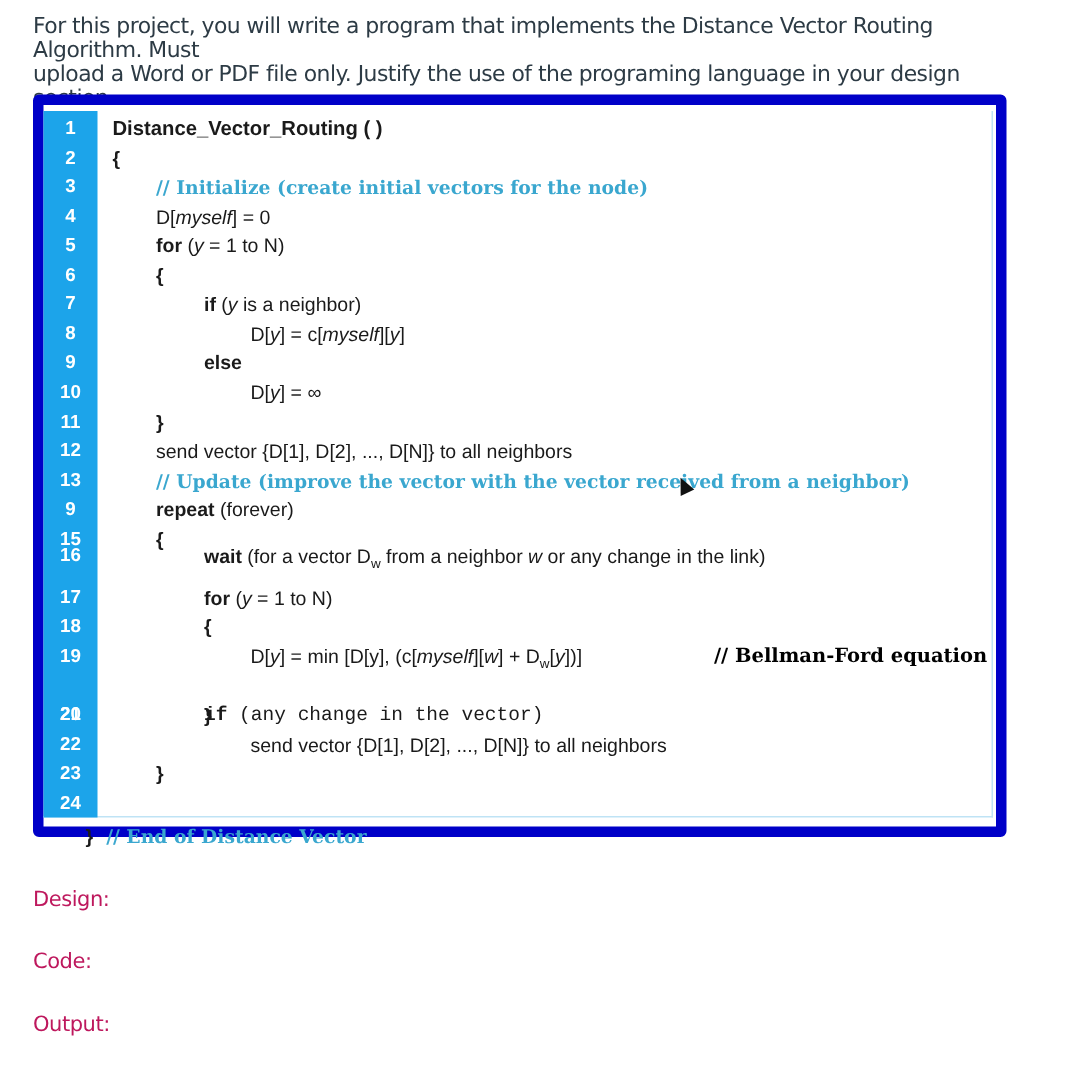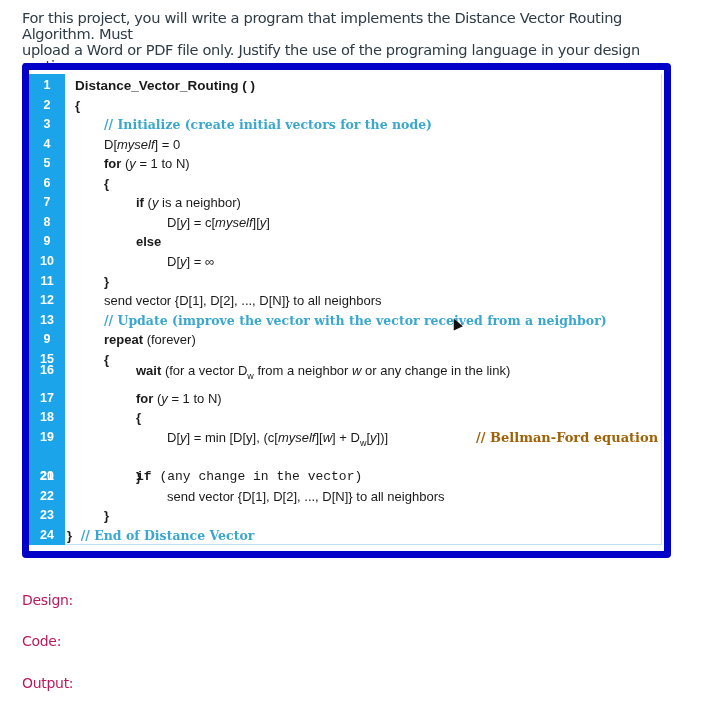--- a/index.html
+++ b/index.html
@@ -7,21 +7,21 @@
   .intro { position: absolute; left: 22px; top: 10px; width: 670px; font-size: 14.6px; line-height: 16px; color: #2d3b45; font-family: "DejaVu Sans", sans-serif; letter-spacing: -0.35px; }
   .codebox { position: absolute; left: 22px; top: 63px; width: 635px; height: 481px; border: 7px solid #0000c8; border-radius: 4px; background: #ffffff; }
   .gutter { position: absolute; left: 0; top: 4px; bottom: 6px; width: 36px; background: #1ca4ea; }
   .inner { position: absolute; left: 0; top: 4px; right: 2px; bottom: 6px; border-right: 1px solid #bfe3f5; border-bottom: 1px solid #bfe3f5; }
   .line { position: absolute; left: 0; height: 19.5px; width: 100%; }
   .ln { position: absolute; left: 0; width: 36px; text-align: center; color: #ffffff; font-weight: bold; font-size: 12.5px; line-height: 19.5px; font-family: "Liberation Sans", sans-serif; }
   .code { position: absolute; top: 0; font-size: 13px; line-height: 19.5px; color: #1a1a1a; white-space: pre; font-family: "Liberation Sans", sans-serif; }
   .code b { font-weight: bold; }
   .comment { font-family: "DejaVu Serif", serif; font-weight: bold; color: #3aa7cf; font-size: 12.5px; }
   .title-line { font-weight: bold; font-size: 13.5px; }
-  .rc { position: absolute; top: 0; font-family: "DejaVu Serif", serif; font-weight: bold; color: #a16207; font-size: 13px; line-height: 19.5px; }
+  .rc { position: absolute; top: 0; font-family: "DejaVu Serif", serif; font-weight: bold; color: #000000; font-size: 13px; line-height: 19.5px; }
   .cursor { position: absolute; left: 451px; top: 318px; width: 0; height: 0; border-left: 5px solid transparent; border-right: 5px solid transparent; border-bottom: 11px solid #111; transform: rotate(-25deg); }
   .label { position: absolute; left: 22px; font-size: 14px; color: #be185d; font-family: "DejaVu Sans", sans-serif; letter-spacing: -0.3px; }
 </style>
 </head>
 <body>
 
 <div class="intro">
   <div>For this project, you will write a program that implements the Distance Vector Routing Algorithm. Must</div>
   <div>upload a Word or PDF file only. Justify the use of the programing language in your design section.</div>
 </div>
@@ -118,21 +118,21 @@
       <div class="line" style="top: 416.55px;">
         <span class="ln">22</span>
         <span class="code" style="left: 138px;"><span>send vector {D[1], D[2], ..., D[N]} to all neighbors</span></span>
       </div>
       <div class="line" style="top: 436.1px;">
         <span class="ln">23</span>
         <span class="code" style="left: 75px;"><b>}</b></span>
       </div>
       <div class="line" style="top: 455.65px;">
         <span class="ln">24</span>
-        <span class="code" style="left: 38px;"><b>}</b><span class="comment">  // End of Distance Vector</span></span>
+        <span class="code" style="left: 28px; margin-top: 22px;"><b>}</b><span class="comment">  // End of Distance Vector</span></span>
       </div>
     </div>
 </div>
 
 <div class="cursor"></div>
 
 <div class="label" style="top:592px;">Design:</div>
 <div class="label" style="top:633px;">Code:</div>
 <div class="label" style="top:675px;">Output:</div>
 

